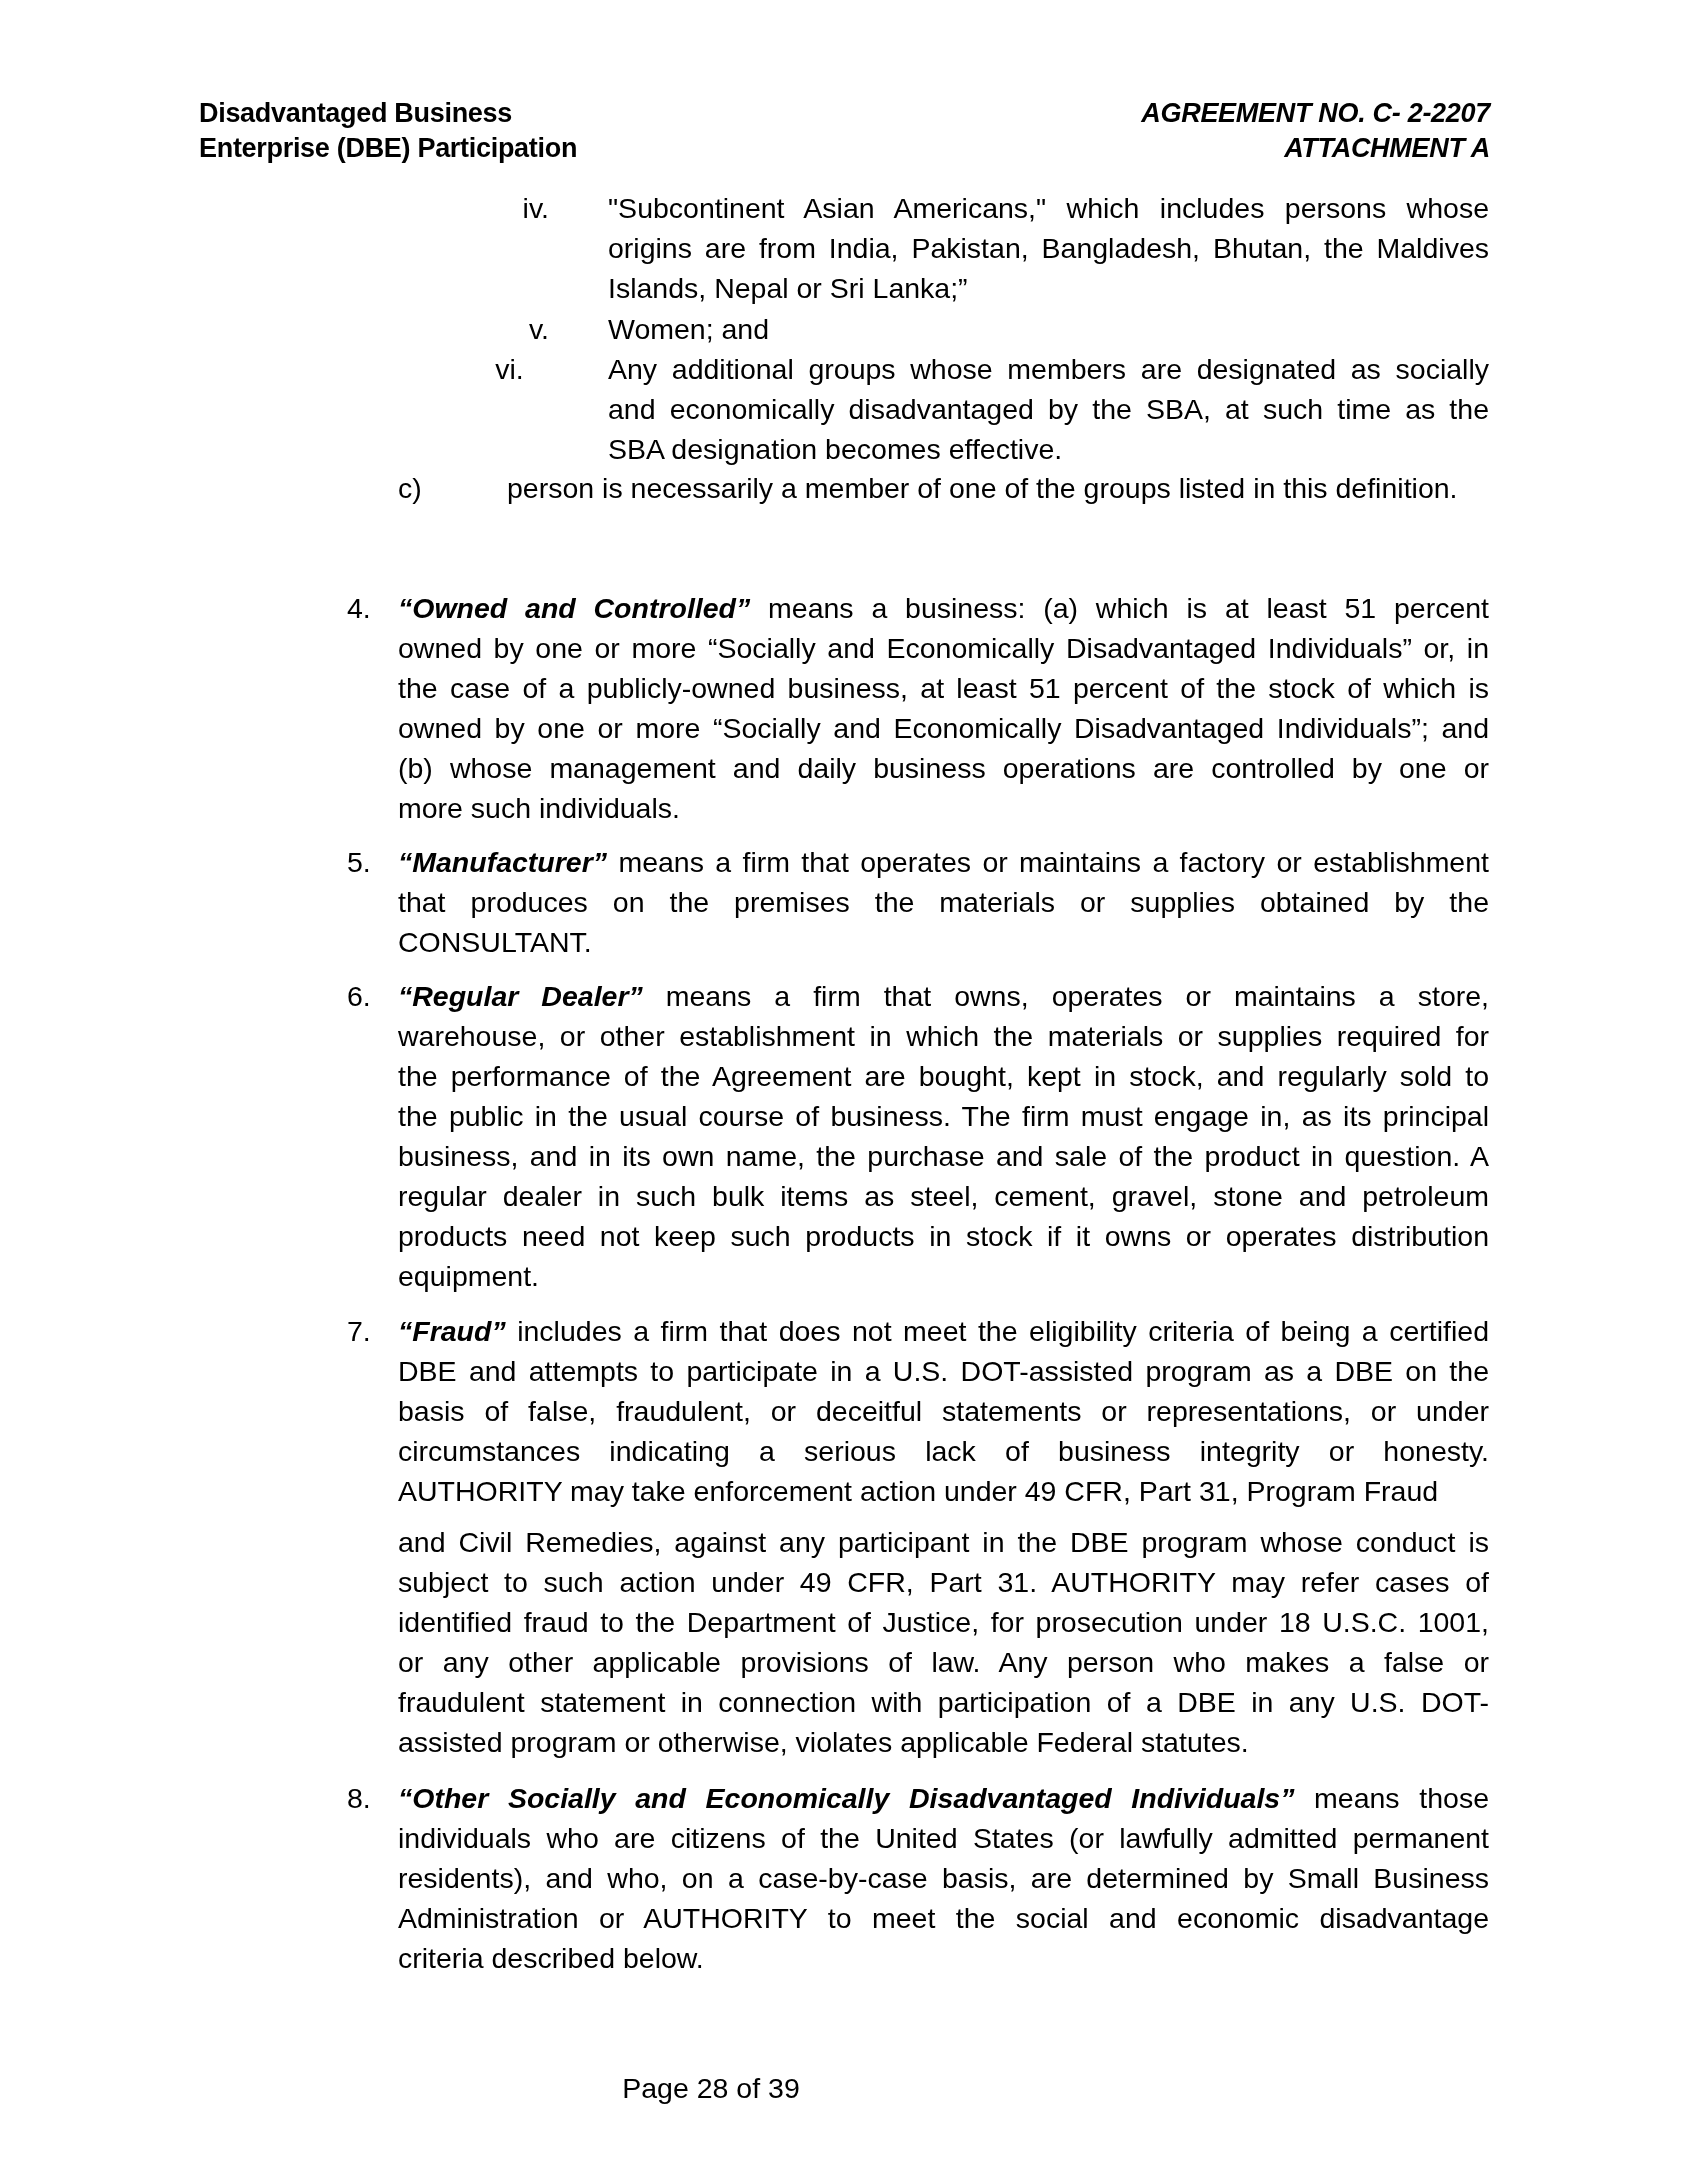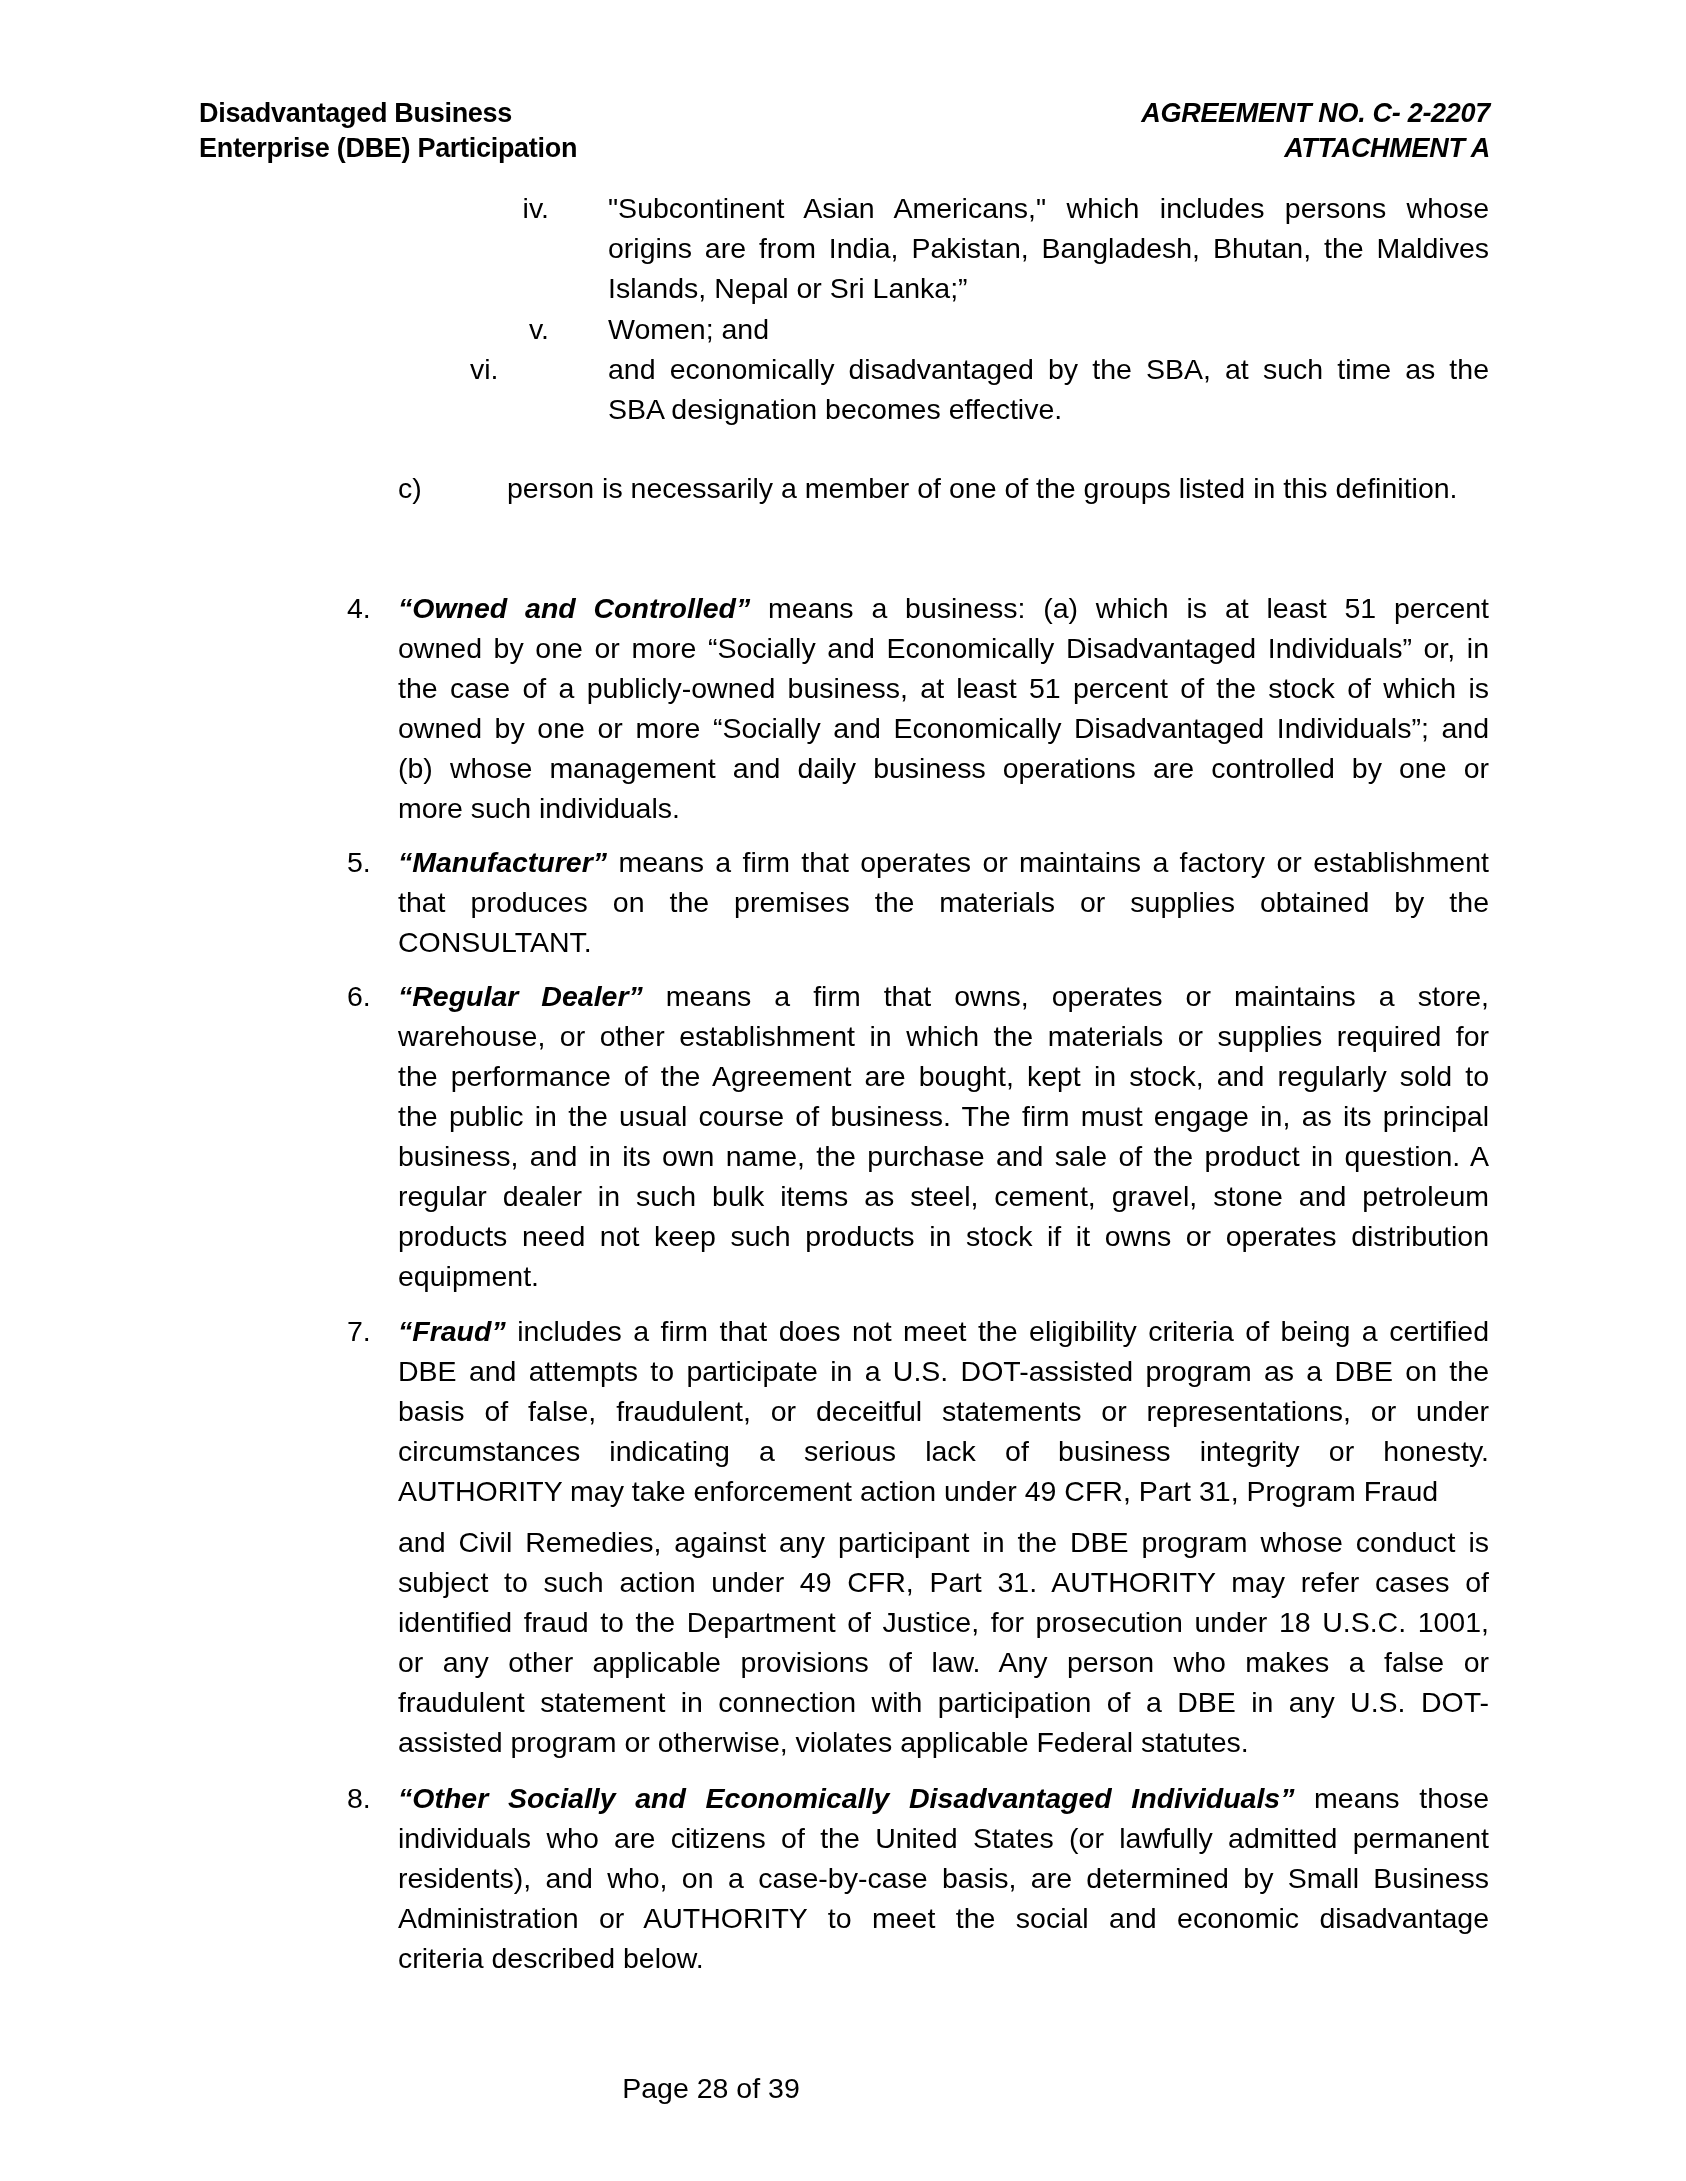--- a/index.html
+++ b/index.html
@@ -43,21 +43,22 @@
       <div class="label" style="left: -138px; width: 79px; text-align: right;">iv.</div>
       <div class="line j">"Subcontinent Asian Americans," which includes persons whose</div>
       <div class="line j">origins are from India, Pakistan, Bangladesh, Bhutan, the Maldives</div>
       <div class="line">Islands, Nepal or Sri Lanka;”</div>
     </div>
     <div class="block" style="top: 309px; left: 608px; width: 881px;">
       <div class="label" style="left: -138px; width: 79px; text-align: right;">v.</div>
       <div class="line">Women; and</div>
     </div>
     <div class="block" style="top: 349px; left: 608px; width: 881px;">
-      <div class="label" style="left: -138px; width: 79px; text-align: left;">vi.</div>
+      <div class="label" style="left: -138px; width: 79px; text-align: center;">vi.</div>
+      <div class="line j">Any additional groups whose members are designated as socially</div>
       <div class="line j">and economically disadvantaged by the SBA, at such time as the</div>
       <div class="line">SBA designation becomes effective.</div>
     </div>
   </div>
 
 <div id="sub-c">
     <div class="block" style="top: 468px; left: 507px; width: 982px;">
       <div class="label" style="left: -109px;">c)</div>
       <div class="line">person is necessarily a member of one of the groups listed in this definition.</div>
     </div>

